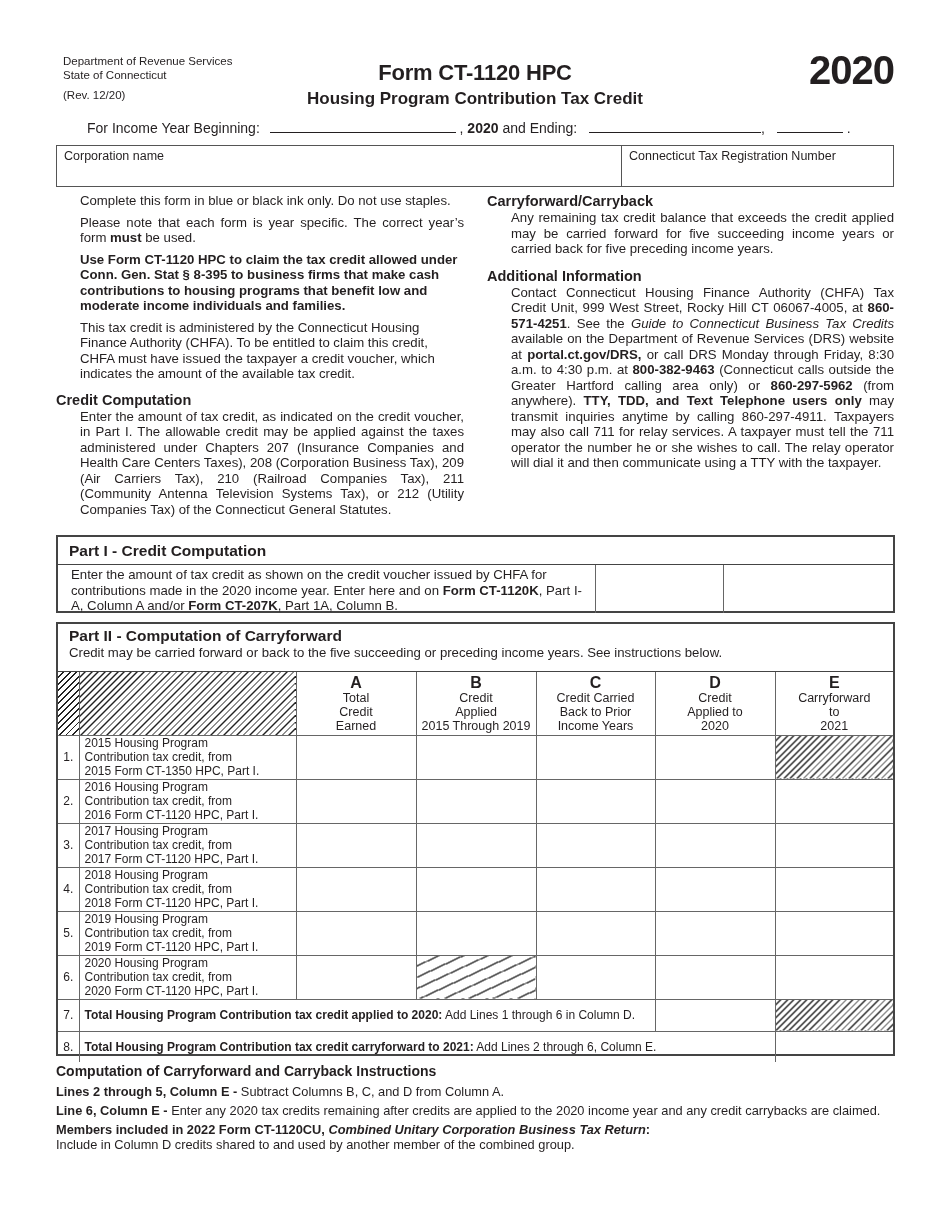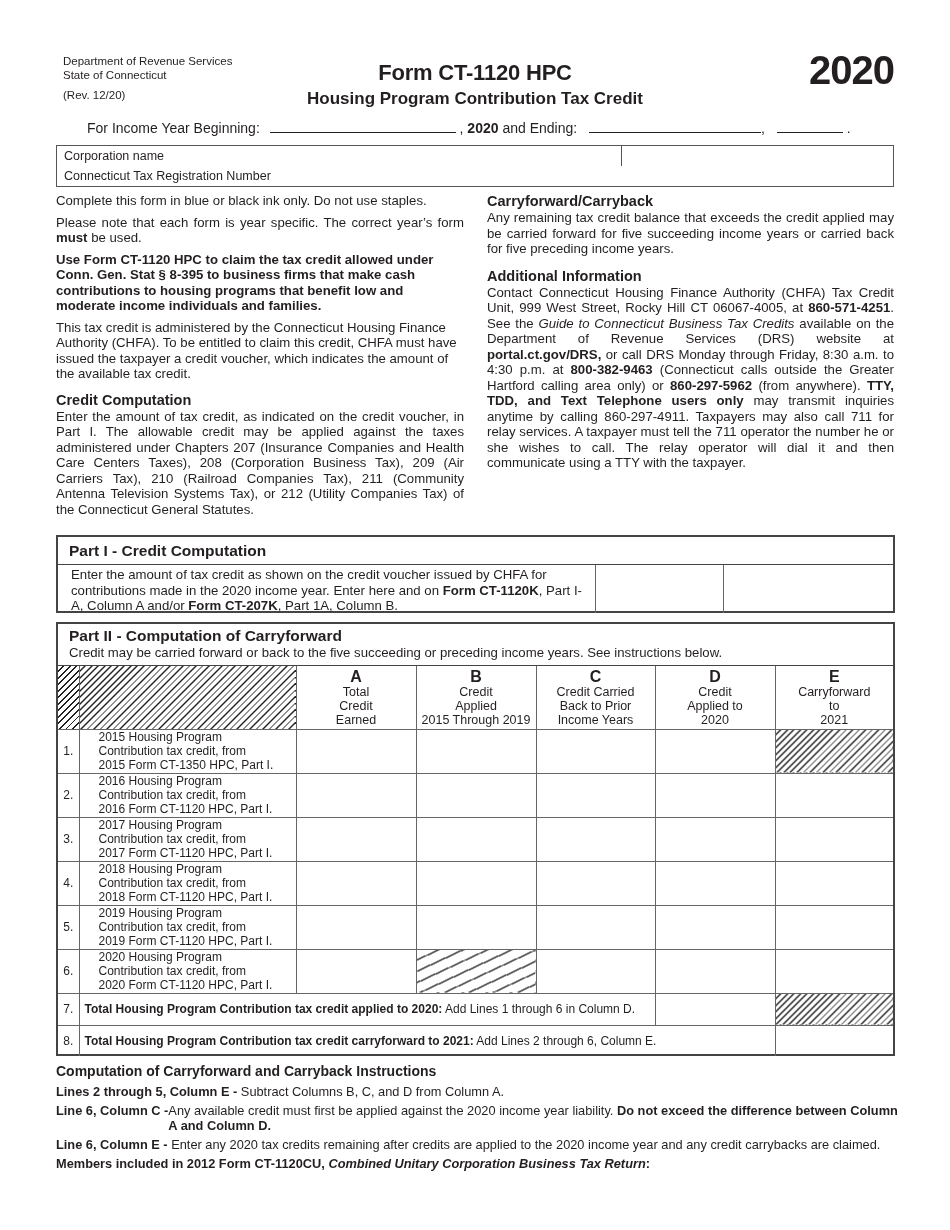--- a/index.html
+++ b/index.html
@@ -6,47 +6,47 @@
   html, body { width: 950px; height: 1230px; background: #ffffff; }
   body { position: relative; font-family: "Liberation Sans", sans-serif; color: #231f20; overflow: hidden; }
   .abs { position: absolute; }
   .hdr-left { left: 63px; top: 54px; font-size: 11.5px; line-height: 14px; }
   .hdr-left .rev { margin-top: 6px; display: block; }
   .form-title { left: 0; width: 950px; top: 60px; text-align: center; font-size: 22px; font-weight: bold; letter-spacing: -0.2px; }
   .form-subtitle { left: 0; width: 950px; top: 89px; text-align: center; font-size: 17px; font-weight: bold; }
   .form-year { right: 56px; top: 48px; font-size: 40px; font-weight: bold; letter-spacing: -1px; }
   .income-year { left: 87px; top: 120px; font-size: 14px; white-space: nowrap; }
   .income-year .blank { display: inline-block; border-bottom: 1px solid #231f20; height: 12px; vertical-align: baseline; }
-  .id-box { left: 56px; top: 145px; width: 838px; height: 42px; border: 1px solid #555; display: flex; flex-direction: column; }
+  .id-box { left: 56px; top: 145px; width: 838px; height: 42px; border: 1px solid #555; display: flex; }
   .id-box .cell { padding: 3px 7px; font-size: 12.5px; }
   .id-box .corp { width: 565px; border-right: 1px solid #555; }
   .id-box .reg { flex: 1; }
   .col { font-size: 13.2px; line-height: 15.5px; text-align: justify; }
-  .col p { margin-bottom: 6px; }
+  .col p { margin-bottom: 6px; margin-left: 24px; }
   .col h3 { font-size: 14.5px; font-weight: bold; line-height: 17px; margin-top: 4px; }
   .left-col { left: 56px; top: 193px; width: 408px; }
   .right-col { left: 487px; top: 193px; width: 407px; }
   .part1 { left: 56px; top: 535px; width: 839px; height: 78px; border: 2px solid #444; }
   .part1 .ph { height: 28px; border-bottom: 1.5px solid #444; padding: 5px 11px; font-size: 15.5px; font-weight: bold; }
   .part1 .pb { display: flex; height: 48px; }
   .part1 .pb .txt { width: 538px; padding: 2px 13px; font-size: 13.2px; line-height: 15.5px; border-right: 1.5px solid #666; }
   .part1 .pb .amt { width: 128px; border-right: 1.5px solid #666; }
   .part1 .pb .cents { flex: 1; }
   .part2 { left: 56px; top: 622px; width: 839px; height: 434px; border: 2px solid #444; }
-  .part2 .ph { height: 42px; padding: 3px 11px; border-bottom: 1.5px solid #444; }
+  .part2 .ph { height: 48px; padding: 3px 11px; border-bottom: 1.5px solid #444; }
   .part2 .ph .t { font-size: 15.5px; font-weight: bold; line-height: 18px; }
   .part2 .ph .s { font-size: 13.2px; line-height: 15px; }
   table.grid { border-collapse: collapse; width: 835px; table-layout: fixed; font-size: 12px; }
   table.grid td { border: 1px solid #666; vertical-align: middle; }
   .hatch { background-image: repeating-linear-gradient(135deg, #fff 0px, #fff 3.5px, #222 3.5px, #222 4.6px); }
   .hatch-wide { background-image: repeating-linear-gradient(155deg, #fff 0px, #fff 9px, #222 9px, #222 10.3px); }
   .colhead { text-align: center; font-size: 12.5px; line-height: 14px; }
   .colhead .letter { font-size: 16px; font-weight: bold; display: block; line-height: 17px; }
   .lnum { text-align: center; font-size: 12px; }
-  .ldesc { padding: 0 19px; font-size: 12px; line-height: 14.3px; margin-top: 48px; }
+  .ldesc { padding: 0 5px; font-size: 12px; line-height: 14.3px; margin-top: 48px; }
   .ltot { padding: 0 5px; font-size: 12px; }
   .ltot b { font-weight: bold; }
   .instr { left: 56px; top: 1064px; width: 850px; font-size: 12.8px; line-height: 15px; }
   .instr h4 { font-size: 14px; font-weight: bold; margin-bottom: 5px; }
   .instr .row { margin-bottom: 4px; }
   .instr .hang { display: flex; }
   .instr .hang .lbl { white-space: nowrap; font-weight: bold; }
 </style>
 </head>
 <body>
@@ -207,19 +207,16 @@
       <td class="ltot" colspan="5" style="border-bottom:none;"><b>Total Housing Program Contribution tax credit carryforward to 2021:</b><span> Add Lines 2 through 6, Column E.</span></td>
       <td style="border-right:none;border-bottom:none;"></td>
     </tr>
   </tbody>
     </table>
 </div>
 
 <div class="abs instr">
   <h4>Computation of Carryforward and Carryback Instructions</h4>
   <div class="row"><b>Lines 2 through 5, Column E -</b><span> Subtract Columns B, C, and D from Column A.</span></div>
-  <div class="row hang">
-    <span class="lbl">Line 6, Column C -</span>
-    <span style="flex:1;"><span> Any available credit must first be applied against the 2020 income year liability. </span><b>Do not exceed the difference between Column A and Column D.</b></span>
-  </div>
   <div class="row"><b>Line 6, Column E -</b><span> Enter any 2020 tax credits remaining after credits are applied to the 2020 income year and any credit carrybacks are claimed.</span></div>
-  <div><b>Members included in 2012 Form CT-1120CU, </b><b><i>Combined Unitary Corporation Business Tax Return</i></b><b>:</b></div>
+  <div><b>Members included in 2022 Form CT-1120CU, </b><b><i>Combined Unitary Corporation Business Tax Return</i></b><b>:</b></div>
+  <div>Include in Column D credits shared to and used by another member of the combined group.</div>
 </div>
 
 </body></html>

